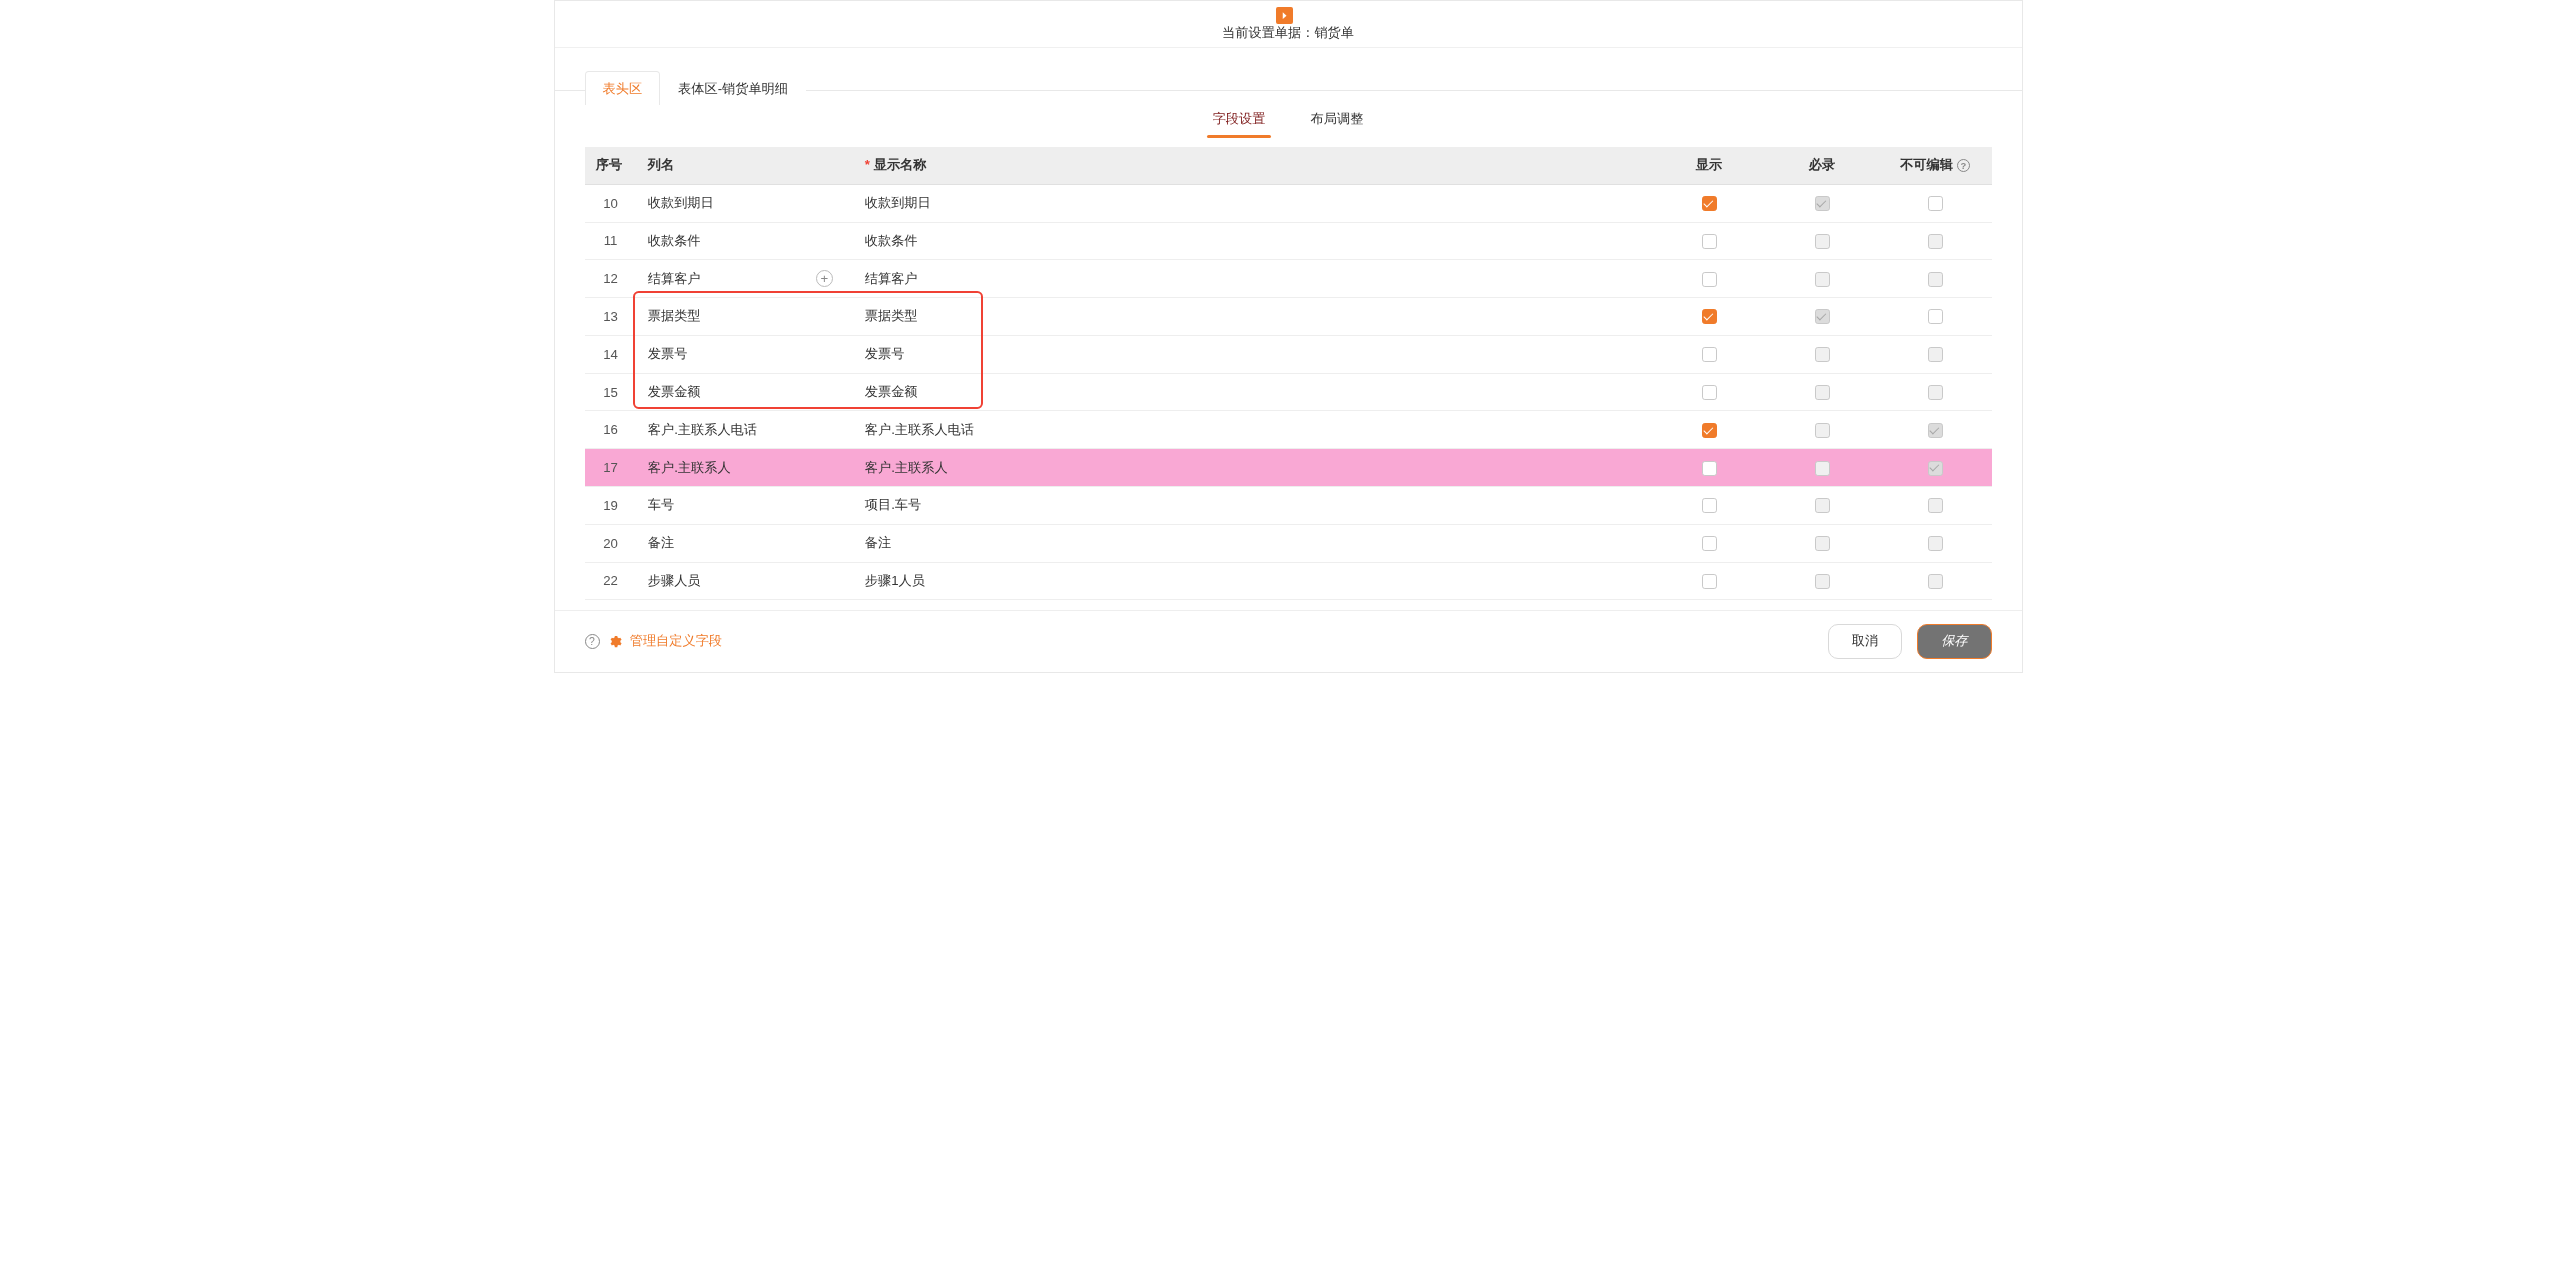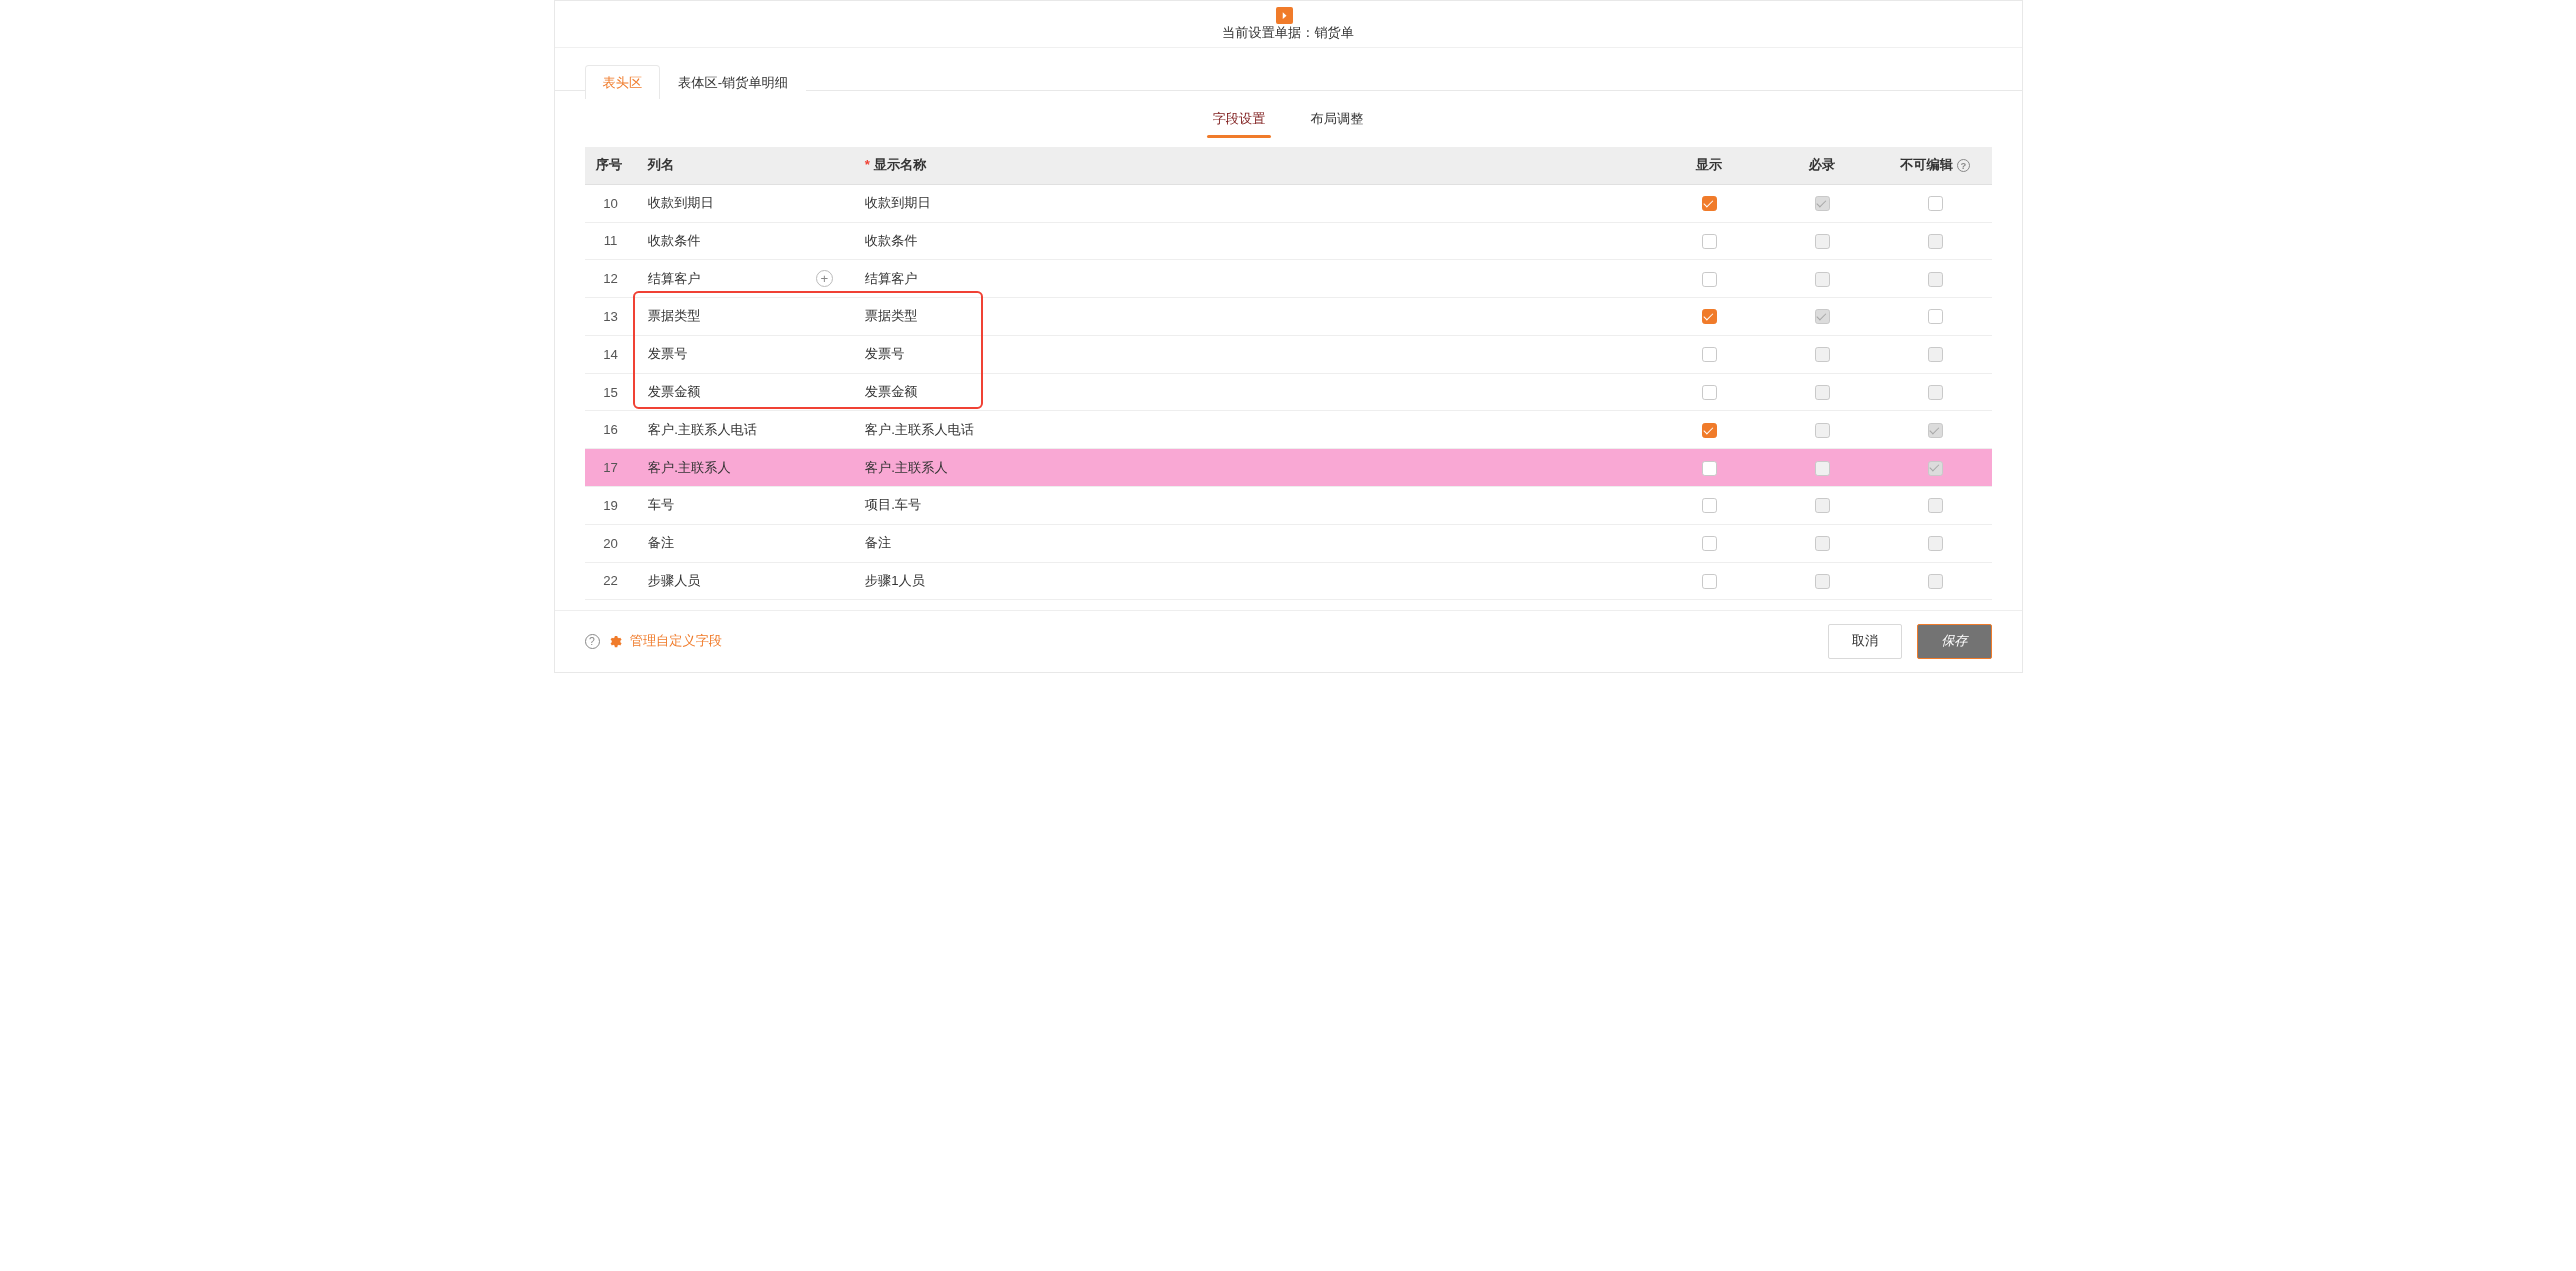--- a/index.html
+++ b/index.html
@@ -5,21 +5,21 @@
 * { margin: 0; padding: 0; box-sizing: border-box; }
 body { font-family: -apple-system, "PingFang SC", "Microsoft YaHei", sans-serif; font-size: 13.2px; color: #333; background: #fff; }
 
 .page { width: 1469px; margin: 0 auto; border: 0.9px solid #e8e8e8; }
 
 .topbar { display: flex; align-items: center; padding: 5.7px 9.4px; border-bottom: 0.9px solid #f0f0f0; flex-direction: column; }
 .collapse-btn { width: 17px; height: 17px; background: #f07b2a; display: flex; align-items: center; justify-content: center; margin-right: 7.6px; cursor: pointer; border-radius: 1.9px; }
 .collapse-btn svg { width: 11.3px; height: 11.3px; fill: #fff; }
 
 .tabs-outer { padding: 7.6px 30px 0 30px; border-bottom: 0.9px solid #e8e8e8; }
-.tab { display: inline-block; padding: 7.6px 17px; cursor: pointer; border: 0.9px solid transparent; border-bottom: none; position: relative; top: 9px; background: #fff; }
+.tab { display: inline-block; padding: 7.6px 17px; cursor: pointer; border: 0.9px solid transparent; border-bottom: none; position: relative; top: 15px; background: #fff; }
 .tab.active { color: #f07b2a; border-color: #e8e8e8; border-radius: 3.8px 3.8px 0 0; }
 
 .subtabs { text-align: center; padding: 11.3px 0 0 0; }
 .subtab { display: inline-block; padding: 7.6px 13.2px; margin: 0 9.4px; cursor: pointer; color: #333; position: relative; }
 .subtab.active { color: #7f1d1d; text-align: right; }
 .subtab.active::after { content: ""; position: absolute; left: 7.6px; right: 7.6px; bottom: -1.9px; height: 2.8px; background: #f07b2a; border-radius: 1.9px; }
 
 .table-wrap { padding: 11.3px 30px 0 30px; }
 table { width: 100%; border-collapse: collapse; table-layout: fixed; }
 th { background: #eeeeee; text-align: left; font-weight: 600; padding: 9.4px 11.3px; border-bottom: 0.9px solid #e0e0e0; color: #333; }
@@ -45,21 +45,21 @@
 .chk.disabled.checked { background: #dcdcdc; border-color: #c9c9c9; }
 .chk.disabled.checked::after { border-color: #a7a7a7; }
 
 .redbox { position: absolute; border: 2.8px solid #f04134; border-radius: 5.7px; pointer-events: none; }
 
 .footer { display: flex; align-items: center; justify-content: space-between; padding: 13.2px 30px; border-top: 0.9px solid #eee; margin-top: 9.4px; }
 .footer-left { display: flex; align-items: center; gap: 7.6px; }
 .help-icon { display: inline-flex; width: 15px; height: 15px; border: 1.4px solid #888; border-radius: 50%; align-items: center; justify-content: center; font-size: 10.4px; color: #888; }
 .gear-icon { color: #f07b2a; display: inline-flex; }
 .footer-link { color: #f07b2a; cursor: pointer; }
-.btn { padding: 7.6px 23px; border-radius: 2px; cursor: pointer; font-size: 13.2px; }
+.btn { padding: 7.6px 23px; border-radius: 10px; cursor: pointer; font-size: 13.2px; }
 .btn-default { background: #fff; border: 0.9px solid #d9d9d9; color: #333; margin-right: 11.3px; }
 .btn-primary { background: #737373; border: 0.9px solid #f07b2a; color: #fff; font-style: italic; }
 
 .th-help { display: inline-flex; width: 13.2px; height: 13.2px; border: 1.2px solid #888; border-radius: 50%; align-items: center; justify-content: center; font-size: 9.4px; color: #888; margin-left: 3.8px; vertical-align: middle; }
 
 .colname-cell { position: relative; }
 </style>
 </head>
 <body>
 

